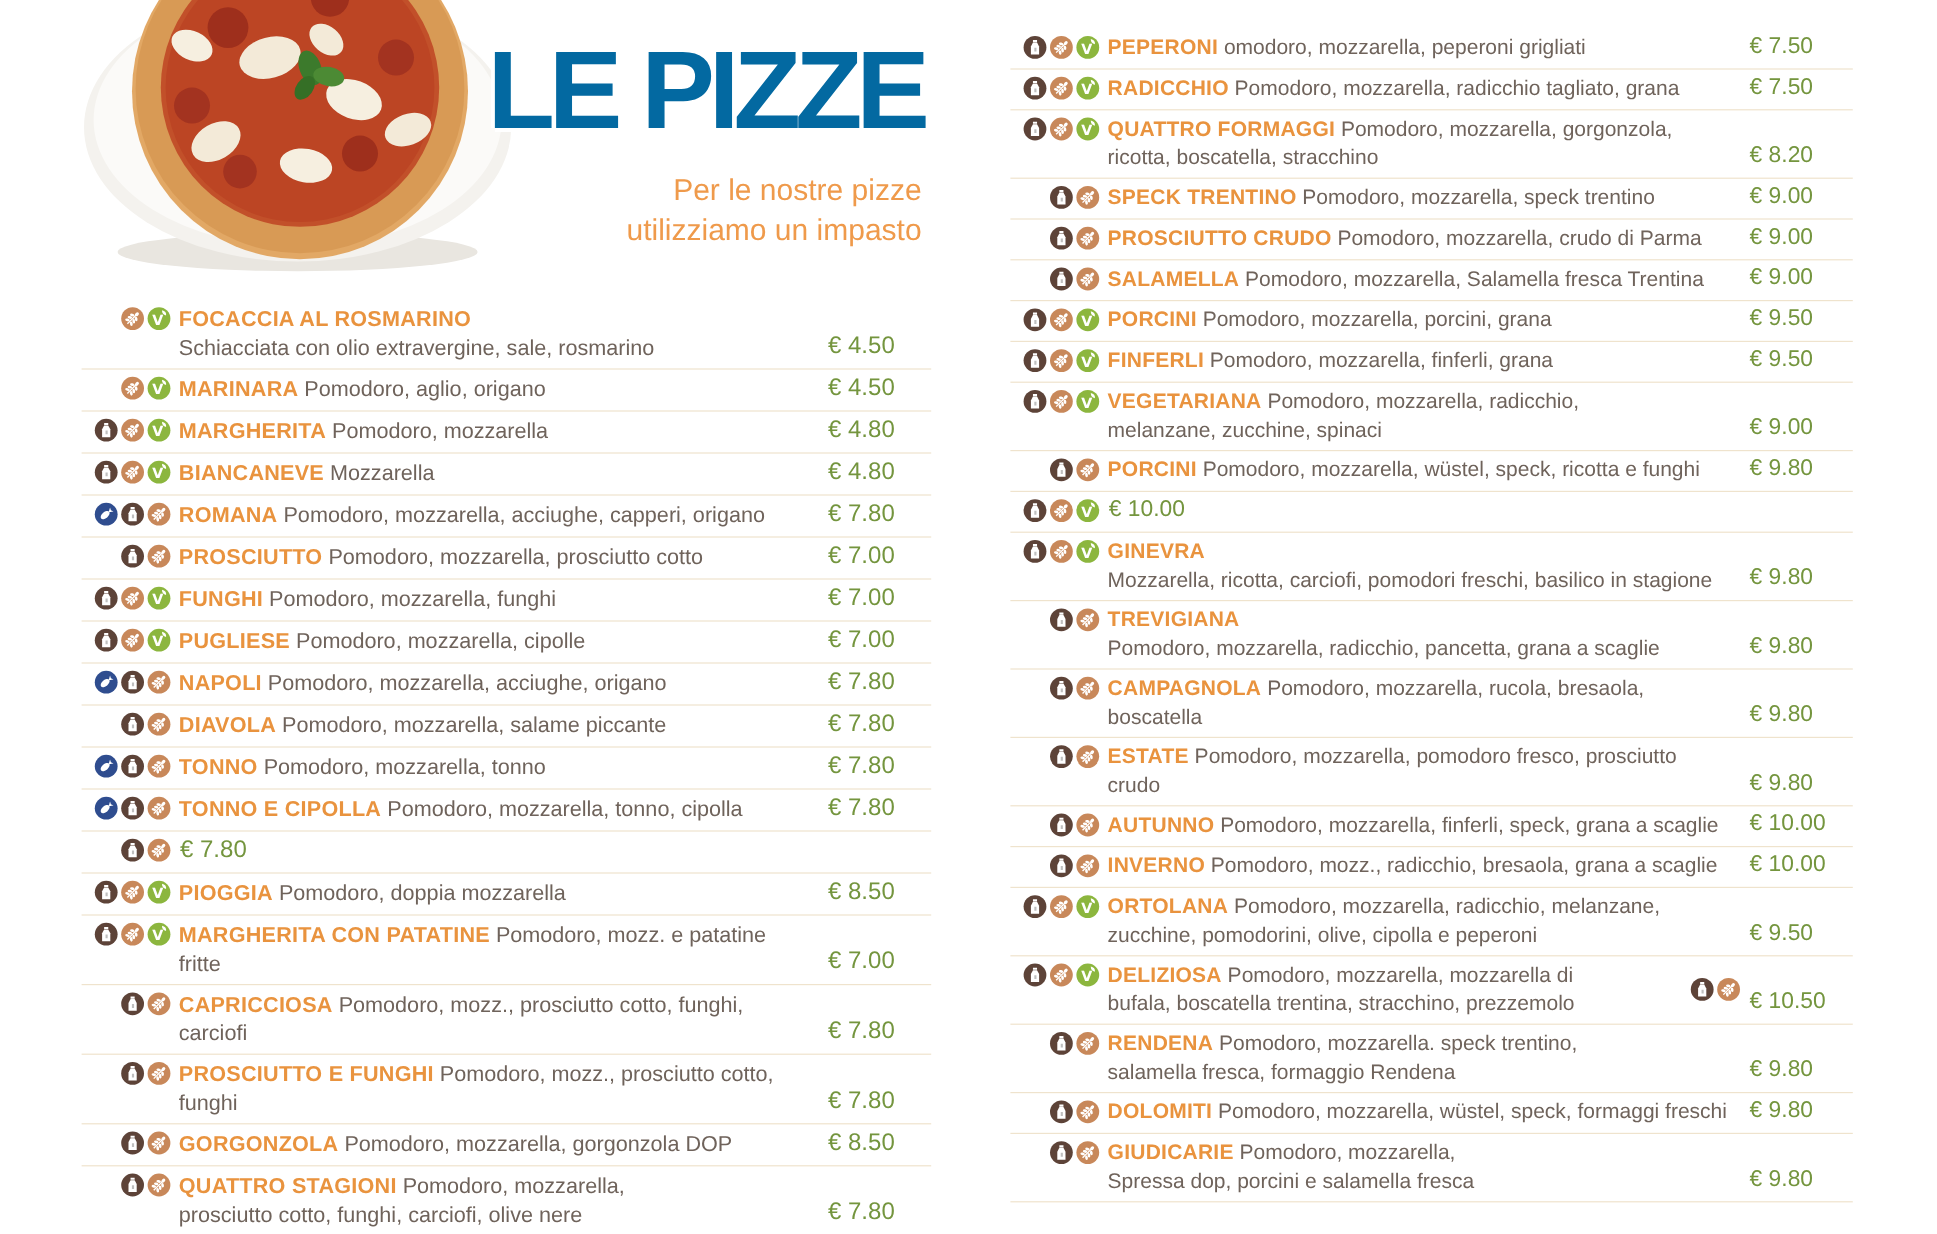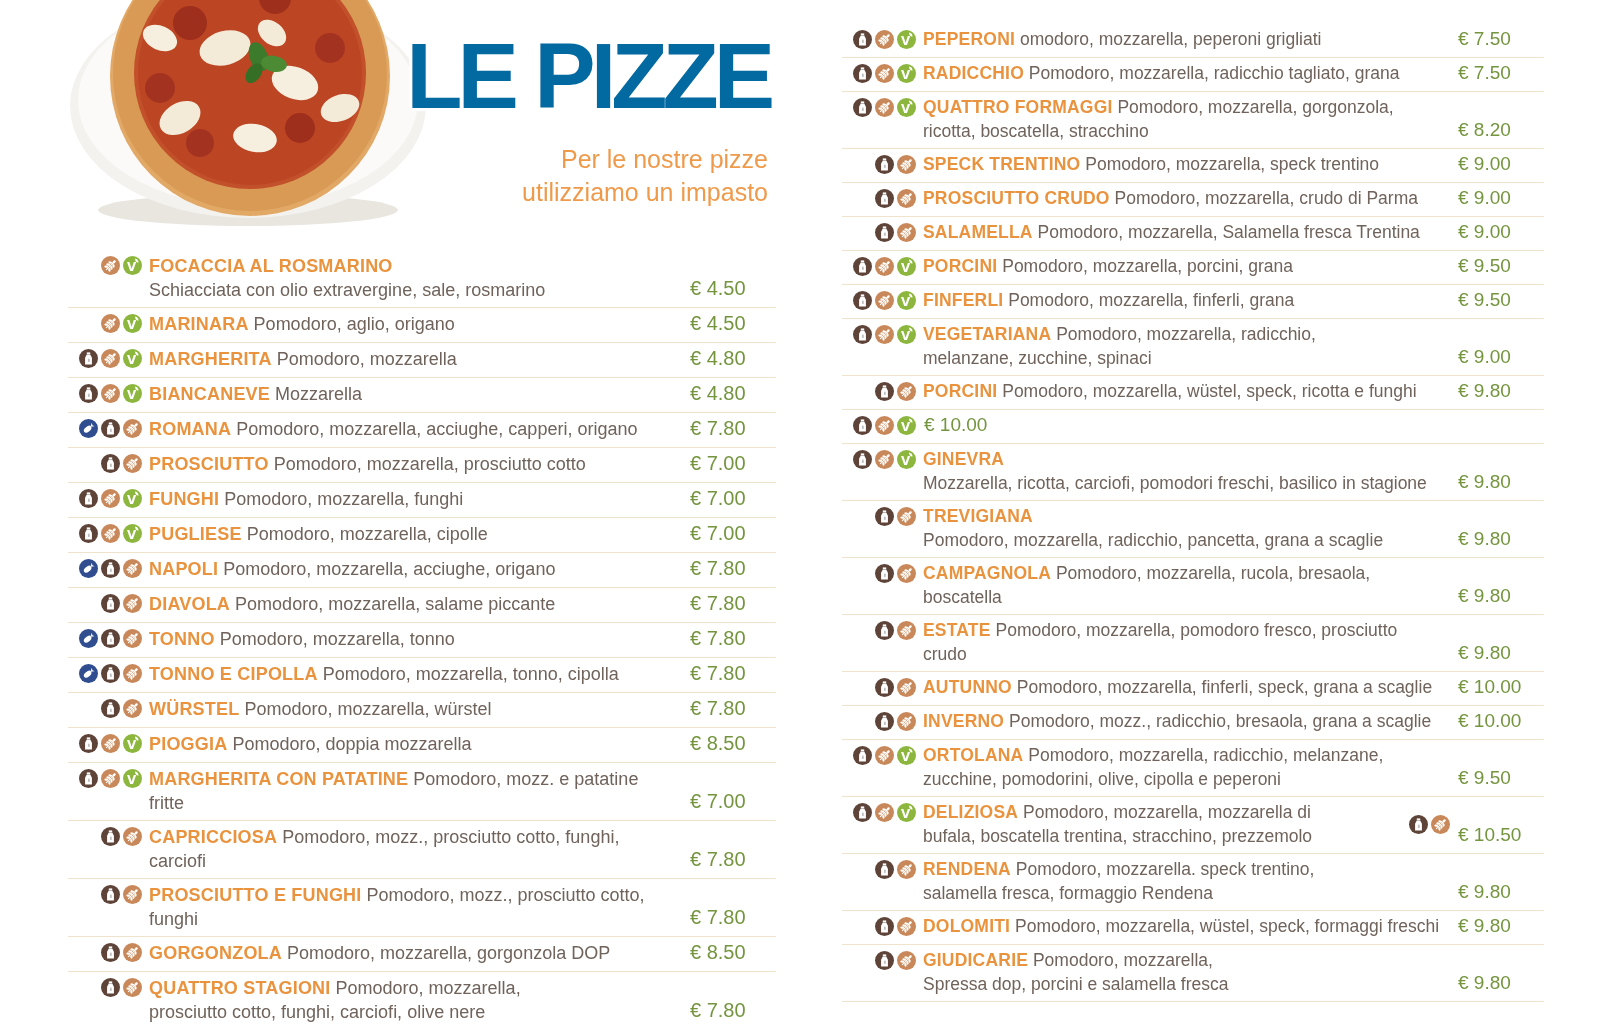--- a/index.html
+++ b/index.html
@@ -525,21 +525,20 @@
               <ellipse cx="7.6" cy="8" rx="2" ry="1.2" transform="rotate(-35 7.6 8)"></ellipse>
               <ellipse cx="12.4" cy="8" rx="2" ry="1.2" transform="rotate(35 12.4 8)"></ellipse>
               <ellipse cx="7.6" cy="11" rx="2" ry="1.2" transform="rotate(-35 7.6 11)"></ellipse>
               <ellipse cx="12.4" cy="11" rx="2" ry="1.2" transform="rotate(35 12.4 11)"></ellipse>
               <ellipse cx="7.6" cy="14" rx="2" ry="1.2" transform="rotate(-35 7.6 14)"></ellipse>
               <ellipse cx="12.4" cy="14" rx="2" ry="1.2" transform="rotate(35 12.4 14)"></ellipse>
             </g>
           </svg>
         </span>
       </div>
-    <div class="text"><span class="name">WÜRSTEL</span> <span class="desc">Pomodoro, mozzarella, würstel</span></div>
     <div class="extra-icons"></div>
     <div class="price">€ 7.80</div>
   </div>
     <div class="row">
     <div class="icons">
         <span class="icon" style="background: rgb(93, 67, 56);">
           <svg viewBox="0 0 20 20">
             <g fill="#fff">
               <path d="M8.2 3.6h3.6v1.9H8.2z"></path>
               <path d="M6.4 9.2 8.2 5.8h3.6l1.8 3.4V16.2H6.4z"></path>

